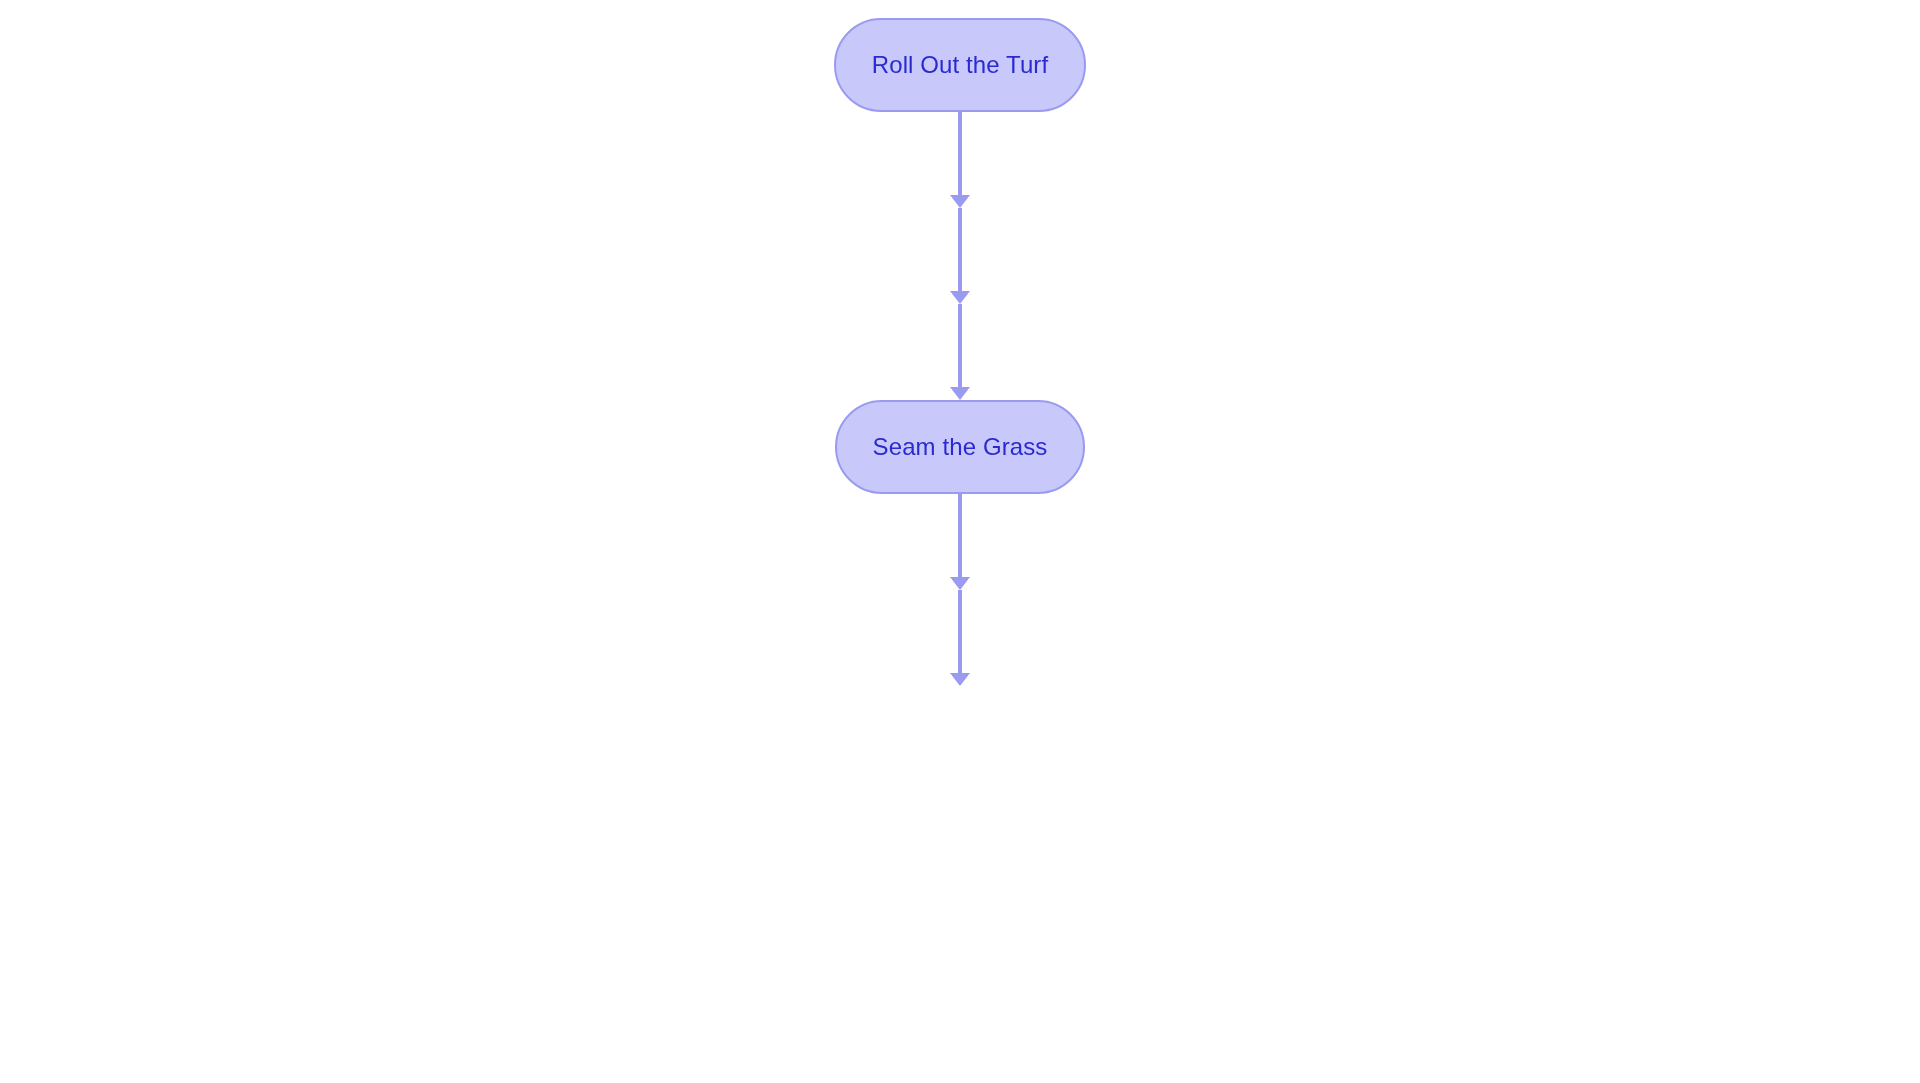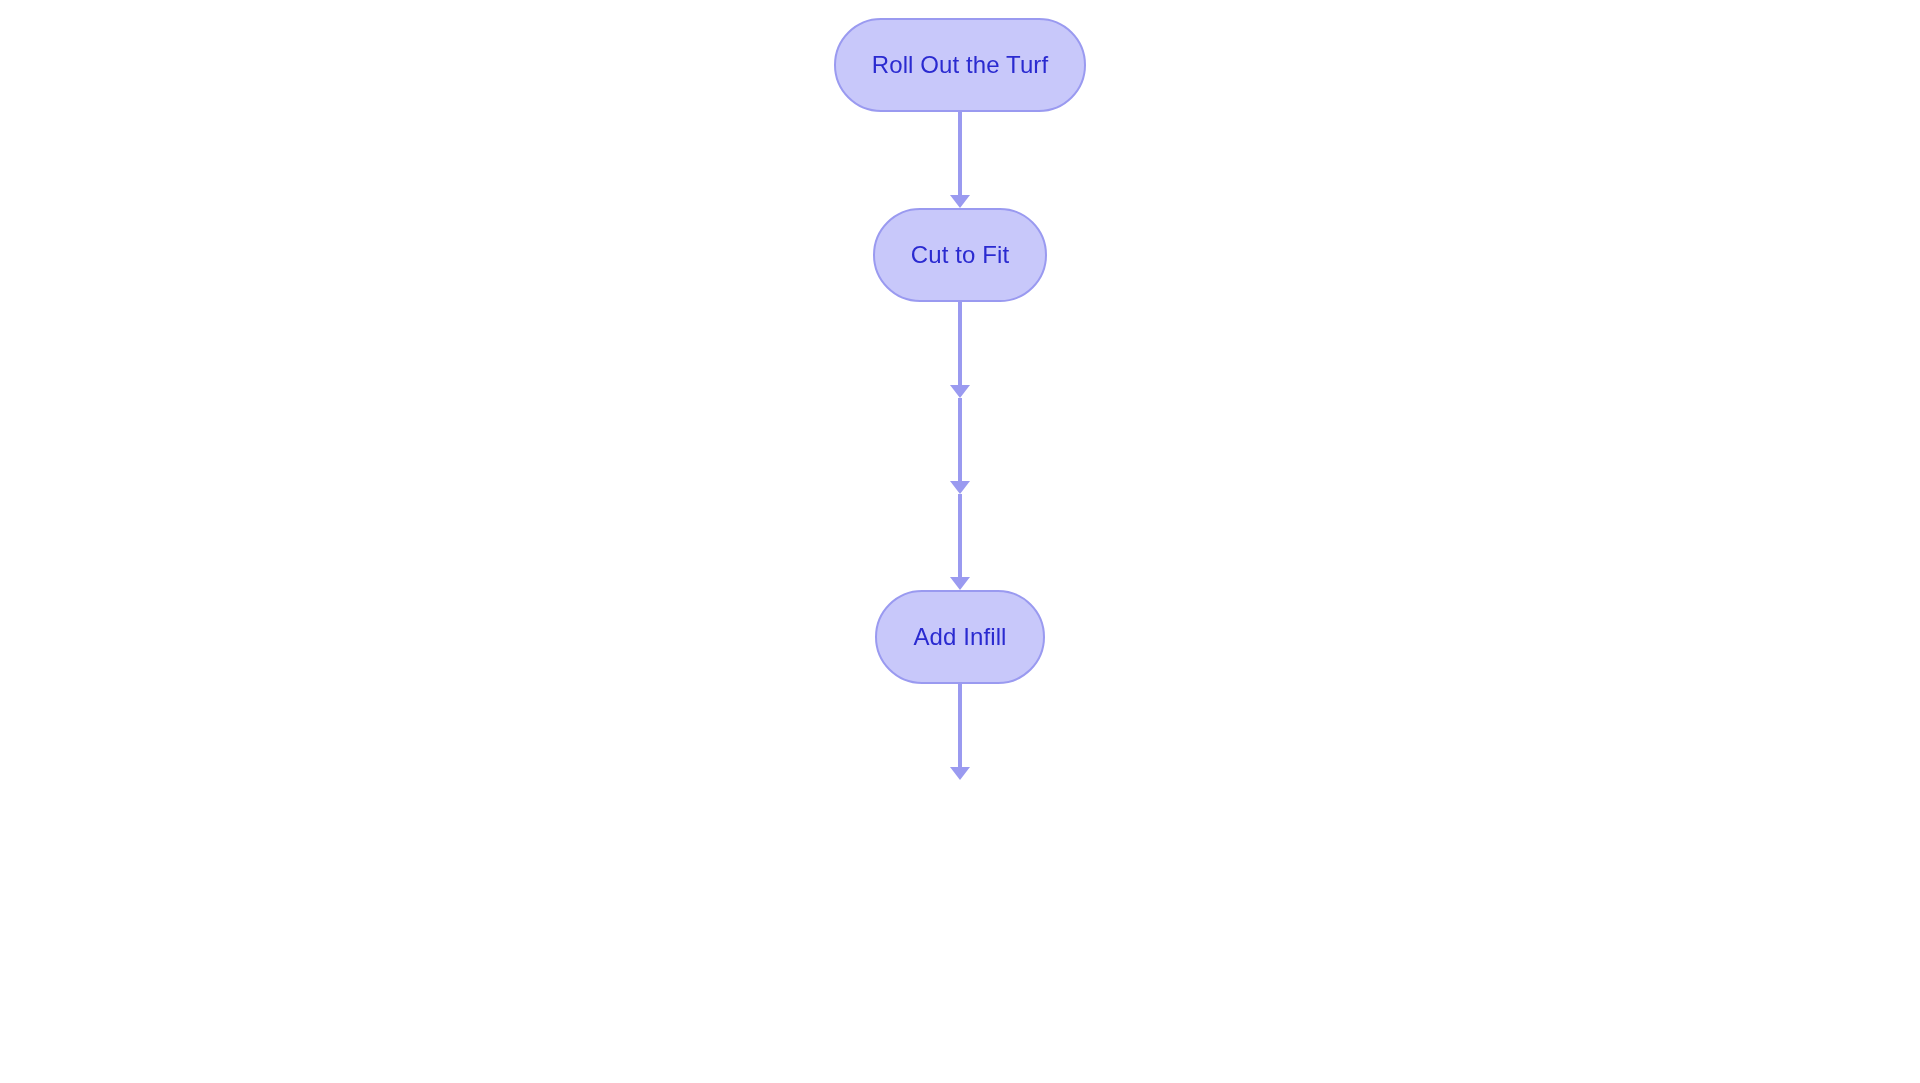--- a/index.html
+++ b/index.html
@@ -108,44 +108,41 @@
 
     <div class="node">
       <span class="node-label">Roll Out the Turf</span>
     </div>
 
     <div class="connector gap-1">
       <div class="connector-line"></div>
       <div class="connector-arrow"></div>
     </div>
 
-    <div class="node">
-      <span class="node-label">Cut to Fit</span>
-    </div>
 
     <div class="connector gap-2">
       <div class="connector-line"></div>
       <div class="connector-arrow"></div>
     </div>
 
 
     <div class="connector gap-3">
       <div class="connector-line"></div>
       <div class="connector-arrow"></div>
     </div>
 
+    <div class="node">
+      <span class="node-label">Seam the Grass</span>
+    </div>
 
     <div class="connector gap-4">
       <div class="connector-line"></div>
       <div class="connector-arrow"></div>
     </div>
 
-    <div class="node">
-      <span class="node-label">Add Infill</span>
-    </div>
 
     <div class="connector gap-5">
       <div class="connector-line"></div>
       <div class="connector-arrow"></div>
     </div>
 
 
   </div>
 </div>
 

